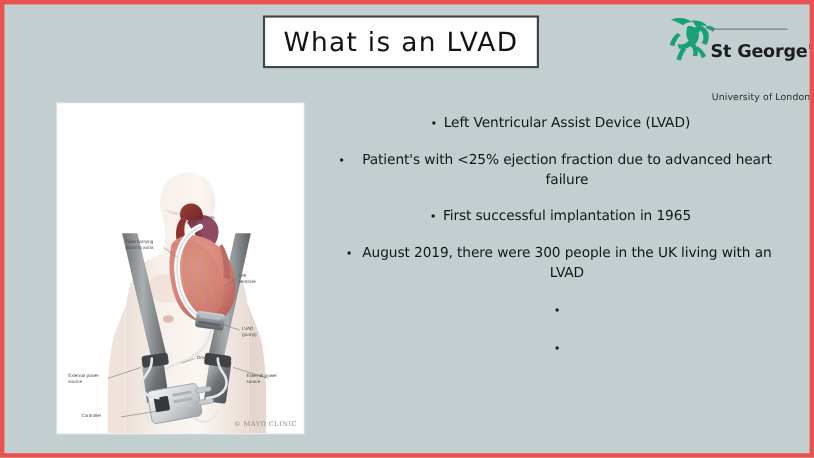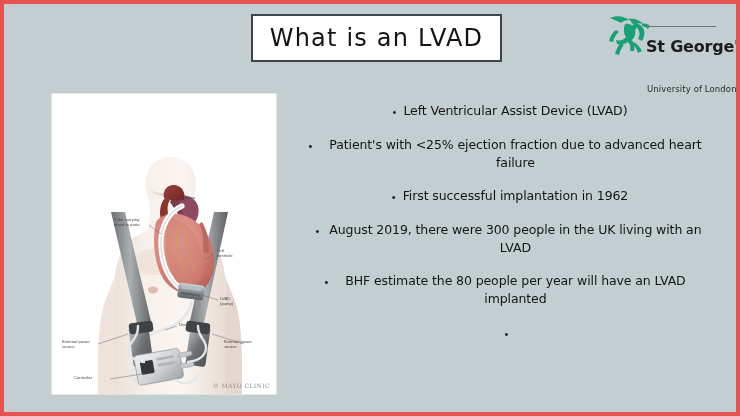--- a/index.html
+++ b/index.html
@@ -10,21 +10,21 @@
   }
   #slide{
     position:absolute;left:4px;top:4px;
     width:732px;height:408px;
     background:#c3ced1;
     overflow:hidden;
   }
 
   
   #title-box{
-    position:absolute;left:247px;top:10px;width:251px;height:48px;
+    position:absolute;left:235px;top:10px;width:251px;height:48px;
     background:#ffffff;
     border:2px solid #3f4649;
     box-sizing:border-box;
     display:flex;align-items:center;justify-content:center;
   }
   #title-text{
     font-family:"DejaVu Sans", sans-serif;
     font-size:24px;font-weight:400;color:#131313;
     letter-spacing:1.2px;white-space:nowrap;
   }
@@ -266,28 +266,27 @@
     <div class="bullet b0">
       <span class="dot">•</span>
       <span class="txt">Left Ventricular Assist Device (LVAD)</span>
     </div>
     <div class="bullet b1">
       <span class="dot">•</span>
       <span class="txt">Patient's with &lt;25% ejection fraction due to advanced heart failure</span>
     </div>
     <div class="bullet b2">
       <span class="dot">•</span>
-      <span class="txt">First successful implantation in 1962</span>
+      <span class="txt">First successful implantation in 1965</span>
     </div>
     <div class="bullet b3">
       <span class="dot">•</span>
       <span class="txt">August 2019, there were 300 people in the UK living with an LVAD</span>
     </div>
     <div class="bullet b4">
       <span class="dot">•</span>
-      <span class="txt">BHF estimate the 80 people per year will have an LVAD implanted</span>
     </div>
     <div class="bullet b5">
       <span class="dot">•</span>
     </div>
   </div>
 
 </div>
 
 </body></html>

